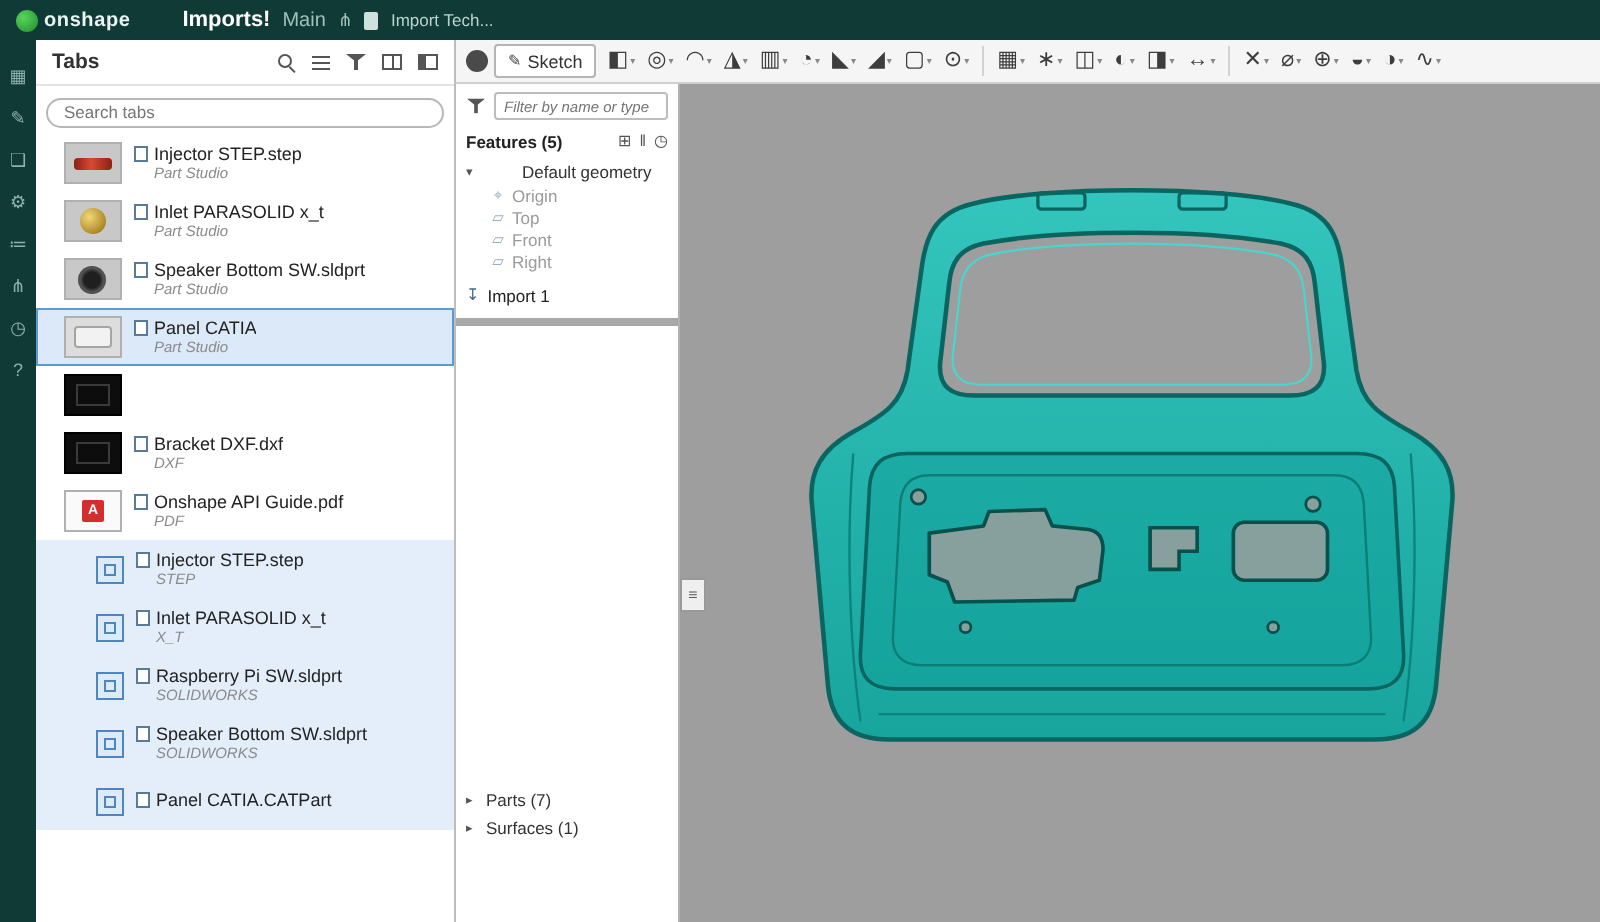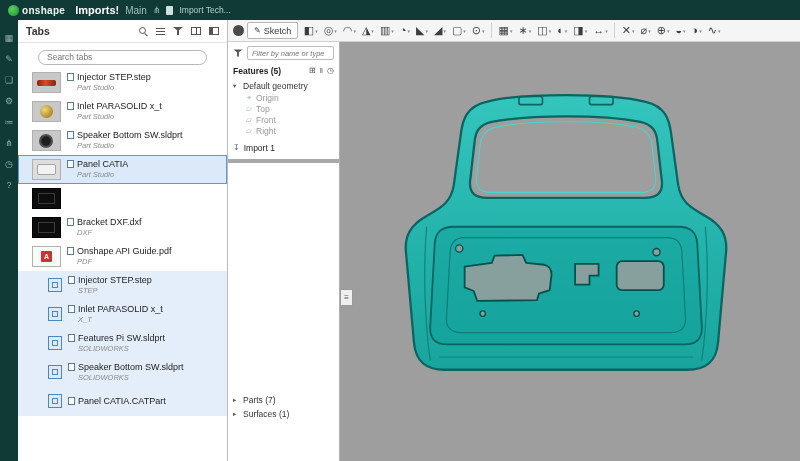--- a/index.html
+++ b/index.html
@@ -5,21 +5,21 @@
 *{box-sizing:border-box;margin:0;padding:0;}
 html,body{background:#666;}
 body{font-family:"Liberation Sans",sans-serif;}
 .app{position:relative;width:800px;height:461px;background:#9e9e9e;overflow:hidden;}
 
 
 .topbar{position:absolute;left:0;top:0;width:800px;height:20px;background:#0f3a36;display:flex;align-items:center;gap:6px;padding:0 8px;z-index:10;}
 .logo{display:flex;align-items:flex-start;gap:3px;}
 .logo-mark{width:11px;height:11px;border-radius:50%;background:radial-gradient(circle at 35% 35%,#5ad45a,#2d9e3a 75%);}
 .logo-text{color:#eaf5f2;font-size:10px;font-weight:bold;letter-spacing:.3px;}
-.doc-title{color:#fff;font-size:11px;font-weight:bold;margin-left:4px;}
+.doc-title{color:#fff;font-size:11px;font-weight:bold;margin-left:20px;}
 .workspace{color:#9fc0bb;font-size:10px;}
 .branch-glyph{color:#9fc0bb;font-size:9px;line-height:1;}
 .mini-doc{width:7px;height:9px;background:#cfe0dd;border-radius:1px;}
 .linked-doc{color:#b9d2ce;font-size:8.5px;}
 
 
 .leftrail{position:absolute;left:0;top:20px;width:18px;height:441px;background:#0f3a36;display:flex;flex-direction:column;align-items:center;padding-top:14px;gap:12px;z-index:9;}
 .rail-icon{color:#8fb0ab;font-size:9px;line-height:1;cursor:pointer;}
 
 
@@ -31,21 +31,21 @@
 .icon-search::after{content:"";position:absolute;left:7px;top:7px;width:4px;height:1.4px;background:#555;transform:rotate(45deg);transform-origin:0 0;}
 .icon-bars{width:9px;height:9px;position:relative;}
 .icon-bars::before{content:"";position:absolute;left:0;top:1px;width:9px;height:1.3px;background:#555;box-shadow:0 3px 0 #555,0 6px 0 #555;}
 .icon-funnel{width:10px;height:10px;position:relative;}
 .icon-funnel::before{content:"";position:absolute;left:0;top:1px;border-left:5px solid transparent;border-right:5px solid transparent;border-top:4px solid #555;}
 .icon-funnel::after{content:"";position:absolute;left:4.2px;top:4px;width:1.6px;height:4.5px;background:#555;}
 .icon-grid{width:10px;height:8px;border:1.2px solid #555;position:relative;}
 .icon-grid::before{content:"";position:absolute;left:3.6px;top:0;width:1.2px;height:100%;background:#555;}
 .icon-sidepanel{width:10px;height:8px;border:1.2px solid #555;position:relative;}
 .icon-sidepanel::before{content:"";position:absolute;left:0;top:0;width:3px;height:100%;background:#555;}
-.search-row{padding:3px 20px;flex:none;}
+.search-row{padding:3px 5px;flex:none;}
 .search-input{width:100%;height:15px;border:1px solid #b7b7b7;border-radius:8px;font-size:8.5px;padding:0 8px;color:#333;outline:none;background:#fff;}
 .chips-row{flex:none;display:flex;align-items:center;gap:3px;padding:2px 6px 4px;}
 .chip{width:15px;height:13px;border:1px solid #9aa7b0;border-radius:2px;display:flex;align-items:center;justify-content:center;font-size:7px;color:#5d6a73;background:#fff;cursor:pointer;}
 .clear-btn{margin-left:auto;font-size:8px;color:#b5b5b5;background:none;border:none;font-family:inherit;}
 .tab-list{flex:1;overflow:hidden;display:flex;flex-direction:column;}
 .tab-row{flex:none;height:29px;display:flex;align-items:center;gap:6px;padding:0 6px 0 14px;position:relative;cursor:pointer;}
 .tab-row.selected{background:#dbe9f9;box-shadow:inset 0 0 0 1px #5b9bd5;}
 .tab-row.folder{background:#c9def5;}
 .tab-row.child{background:#e4eefa;padding-left:30px;}
 .fchev{display:none;}
@@ -82,21 +82,21 @@
 .tool.sep{width:1px;height:15px;background:#d2d2d2;padding:0;margin:0 3px;}
 
 
 .features-panel{position:absolute;left:228px;top:42px;width:112px;height:419px;background:#fff;border-right:1px solid #b0b0b0;display:flex;flex-direction:column;font-size:8.5px;z-index:6;}
 .filter-row{display:flex;align-items:center;gap:4px;padding:4px 5px;flex:none;}
 .filter-row .icon-funnel{transform:scale(.9);}
 .filter-input{flex:1;min-width:0;height:14px;border:1px solid #bdbdbd;border-radius:2px;font-size:7.5px;padding:0 4px;color:#333;outline:none;font-style:italic;background:#fff;}
 .features-head{display:flex;align-items:center;gap:4px;padding:2px 5px 3px;flex:none;}
 .features-label{font-weight:bold;color:#222;font-size:8.5px;margin-right:auto;}
 .fh-icon{font-size:8px;color:#555;line-height:1;cursor:pointer;}
-.tree-row{display:flex;align-items:center;gap:3px;height:13px;padding:0 5px;color:#333;cursor:pointer;}
+.tree-row{display:flex;align-items:center;gap:21px;height:13px;padding:0 5px;color:#333;cursor:pointer;}
 .tchev{font-size:6.5px;color:#555;width:7px;flex:none;}
 .geo-item{display:flex;align-items:center;gap:3px;height:11px;padding:0 5px 0 17px;color:#9a9a9a;cursor:pointer;}
 .geo-item .gi{font-size:7.5px;color:#9ab0c0;width:8px;text-align:center;flex:none;}
 .import-row{display:flex;align-items:center;gap:4px;height:13px;padding:0 5px;color:#222;margin-top:5px;cursor:pointer;}
 .import-row .ii{font-size:8px;color:#4a6a8a;line-height:1;}
 .rollback-bar{height:4px;background:#a8a8a8;margin-top:5px;flex:none;cursor:row-resize;}
 .fp-spacer{flex:1;}
 .bottom-row{display:flex;align-items:center;gap:3px;height:14px;padding:0 5px;color:#333;cursor:pointer;}
 .fp-bottom-pad{height:40px;flex:none;}
 
@@ -256,21 +256,21 @@
             <span class="subtitle">X_T</span>
           </span>
         </div>
 
         <div class="tab-row child">
 
           <span class="thumb blue"></span>
           <span class="meta">
             <span class="trow">
               <span class="mini-icon"></span>
-              <span class="title">Features Pi SW.sldprt</span>
+              <span class="title">Raspberry Pi SW.sldprt</span>
             </span>
             <span class="subtitle">SOLIDWORKS</span>
           </span>
         </div>
 
         <div class="tab-row child">
 
           <span class="thumb blue"></span>
           <span class="meta">
             <span class="trow">

